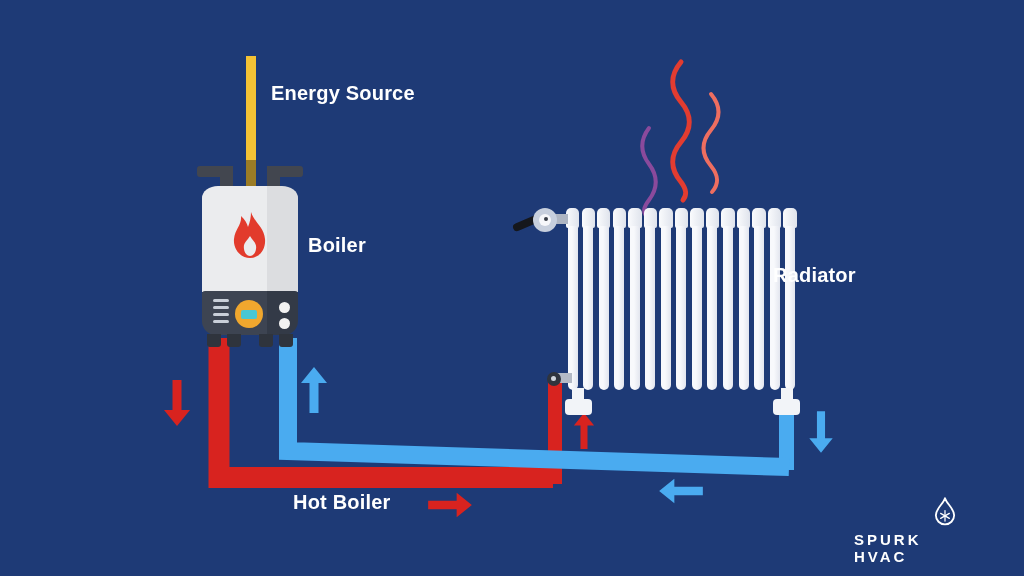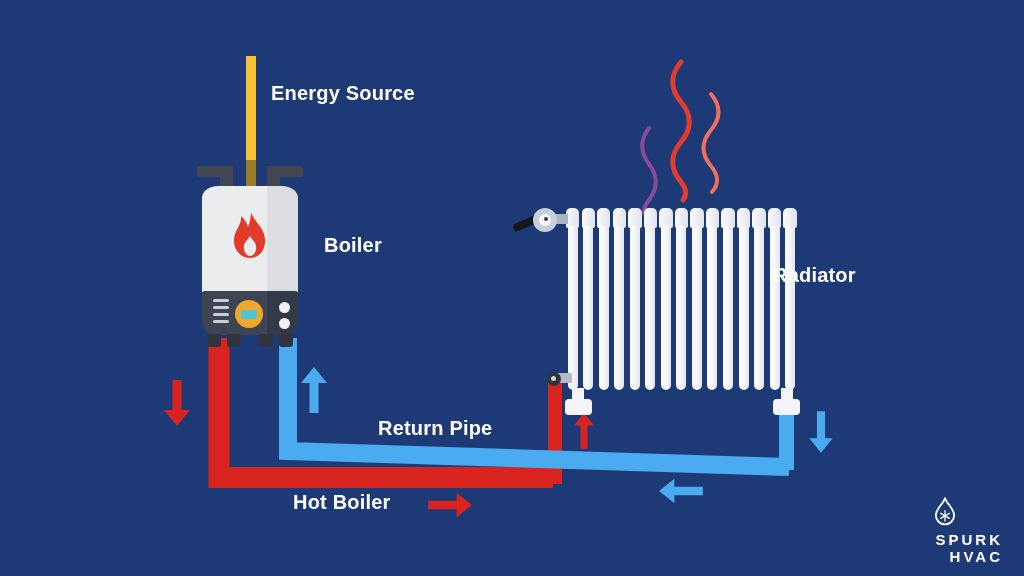--- a/index.html
+++ b/index.html
@@ -60,21 +60,21 @@
   .valve-ring{left:533px;top:208px;width:24px;height:24px;border-radius:50%;background:var(--valve_ring,#c7cfdd);}
   .valve-inner{left:539px;top:214px;width:12px;height:12px;border-radius:50%;background:#f6f7fa;}
   .valve-dot{left:544px;top:217px;width:4px;height:4px;border-radius:50%;background:#3a3f49;}
   .valve-stub{left:555px;top:214px;width:13px;height:10px;background:#aeb5c2;}
   .bvalve-stub{left:556px;top:373px;width:16px;height:10px;background:#b4bac6;}
   .bvalve{left:547px;top:372px;width:14px;height:14px;border-radius:50%;background:var(--metal_dark,#2f343d);}
   .bvalve-dot{left:551px;top:376px;width:5px;height:5px;border-radius:50%;background:#cfd4dc;}
 
   
   .logo-text{
-    position:absolute;left:883px;top:531px;width:120px;text-align:right;
+    position:absolute;left:854px;top:531px;width:120px;text-align:left;
     color:var(--text,#fff);font-weight:700;font-size:15px;letter-spacing:3px;
   }
 </style>
 </head>
 <body>
 
 <div class="stage">
 
   <svg class="overlay">
     <defs>
@@ -207,23 +207,22 @@
     <div class="abs valve-ring"></div>
     <div class="abs valve-inner"></div>
     <div class="abs valve-dot"></div>
 
     <div class="abs bvalve-stub"></div>
     <div class="abs bvalve"></div>
     <div class="abs bvalve-dot"></div>
   </div>
 
   <div class="label" style="left:271px;top:82px">Energy Source</div>
-  <div class="label" style="left:324px;top:234px">Boiler</div>
+  <div class="label" style="left:308px;top:234px">Boiler</div>
   <div class="label" style="left:773px;top:264px">Radiator</div>
-  <div class="label" style="left:378px;top:417px">Return Pipe</div>
   <div class="label" style="left:293px;top:491px">Hot Boiler</div>
 
   <div>
     <svg class="abs" style="left:932px;top:497px" width="26" height="32" viewBox="0 0 22 28">
       <path d="M11 1 C 9.5 6 3 10 3 16 a 8 8 0 0 0 16 0 C 19 10 12.5 6 11 1 Z" fill="none" stroke="var(--text)" stroke-width="1.6" stroke-linejoin="round"></path>
       <g stroke="var(--text)" stroke-width="1.1" stroke-linecap="round">
         <line x1="11" y1="12" x2="11" y2="21"></line>
         <line x1="7.2" y1="14.3" x2="14.8" y2="18.7"></line>
         <line x1="14.8" y1="14.3" x2="7.2" y2="18.7"></line>
       </g>

